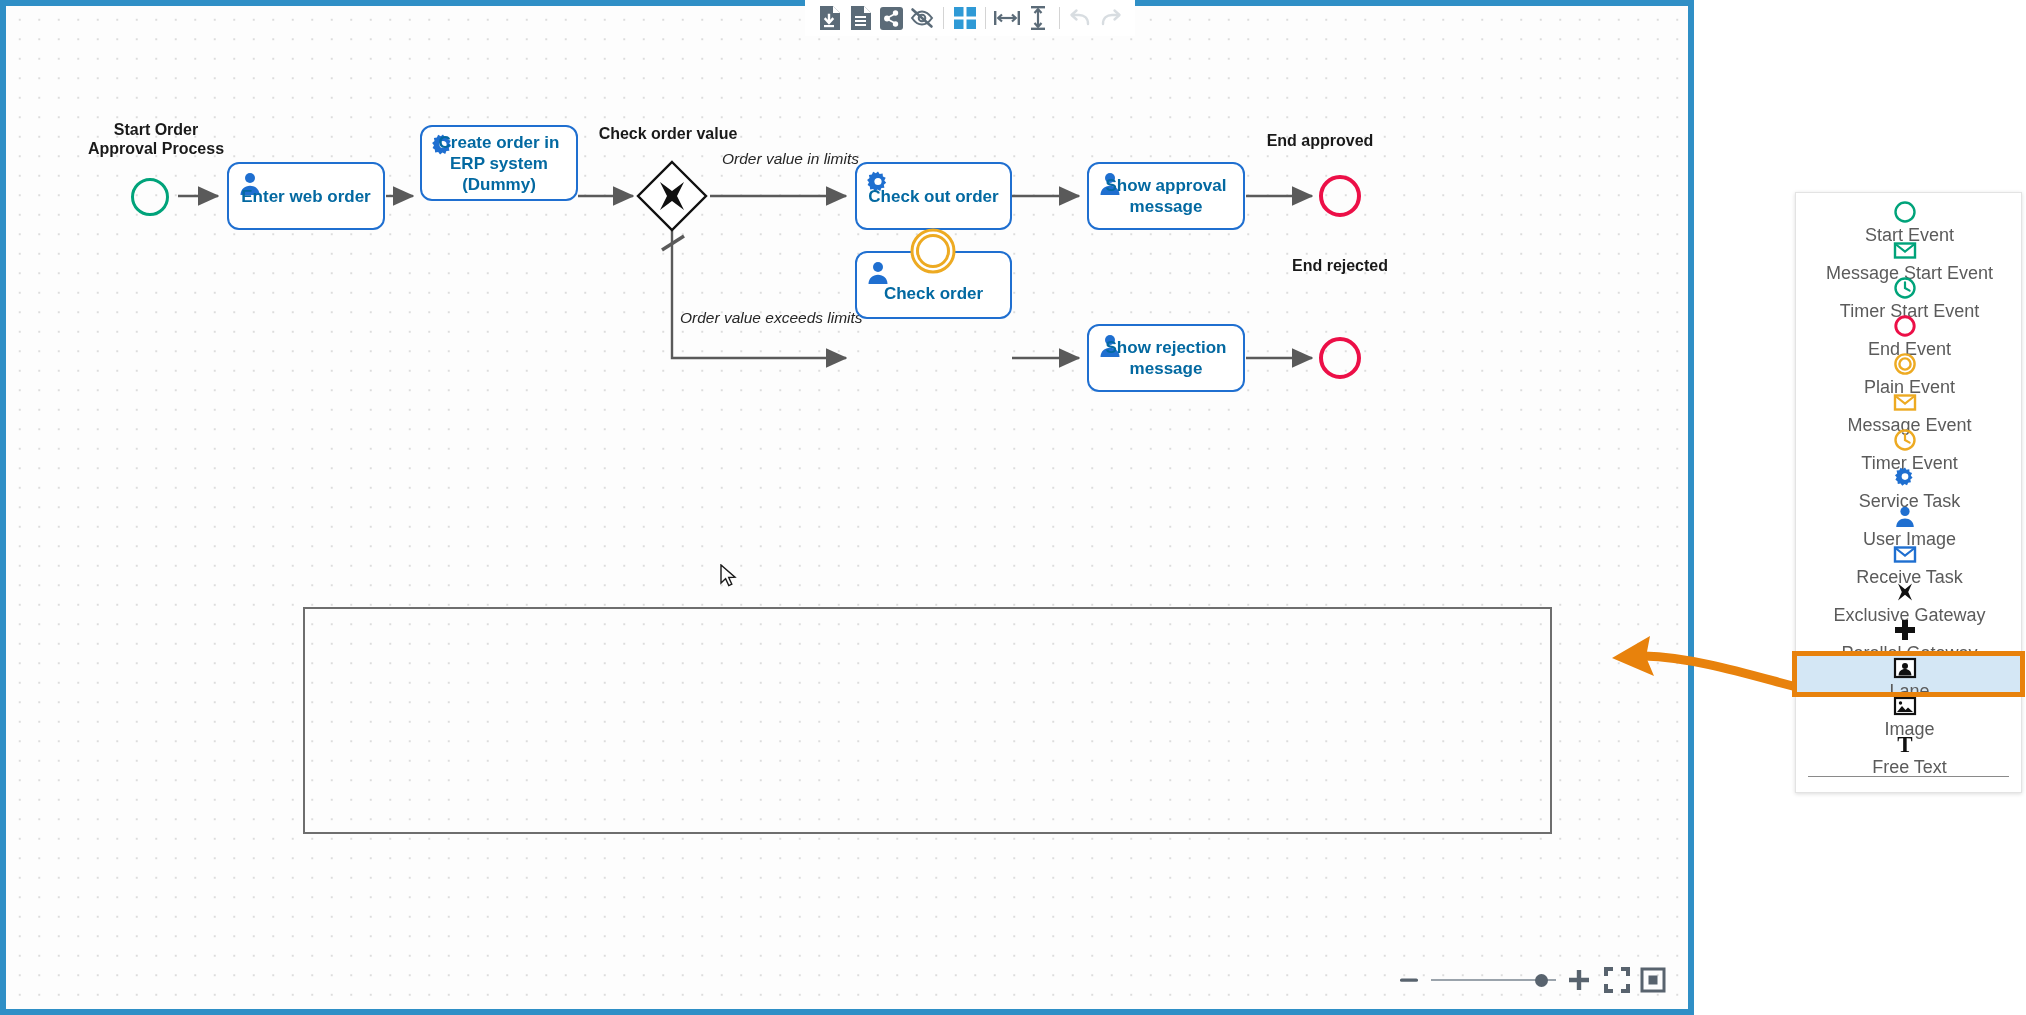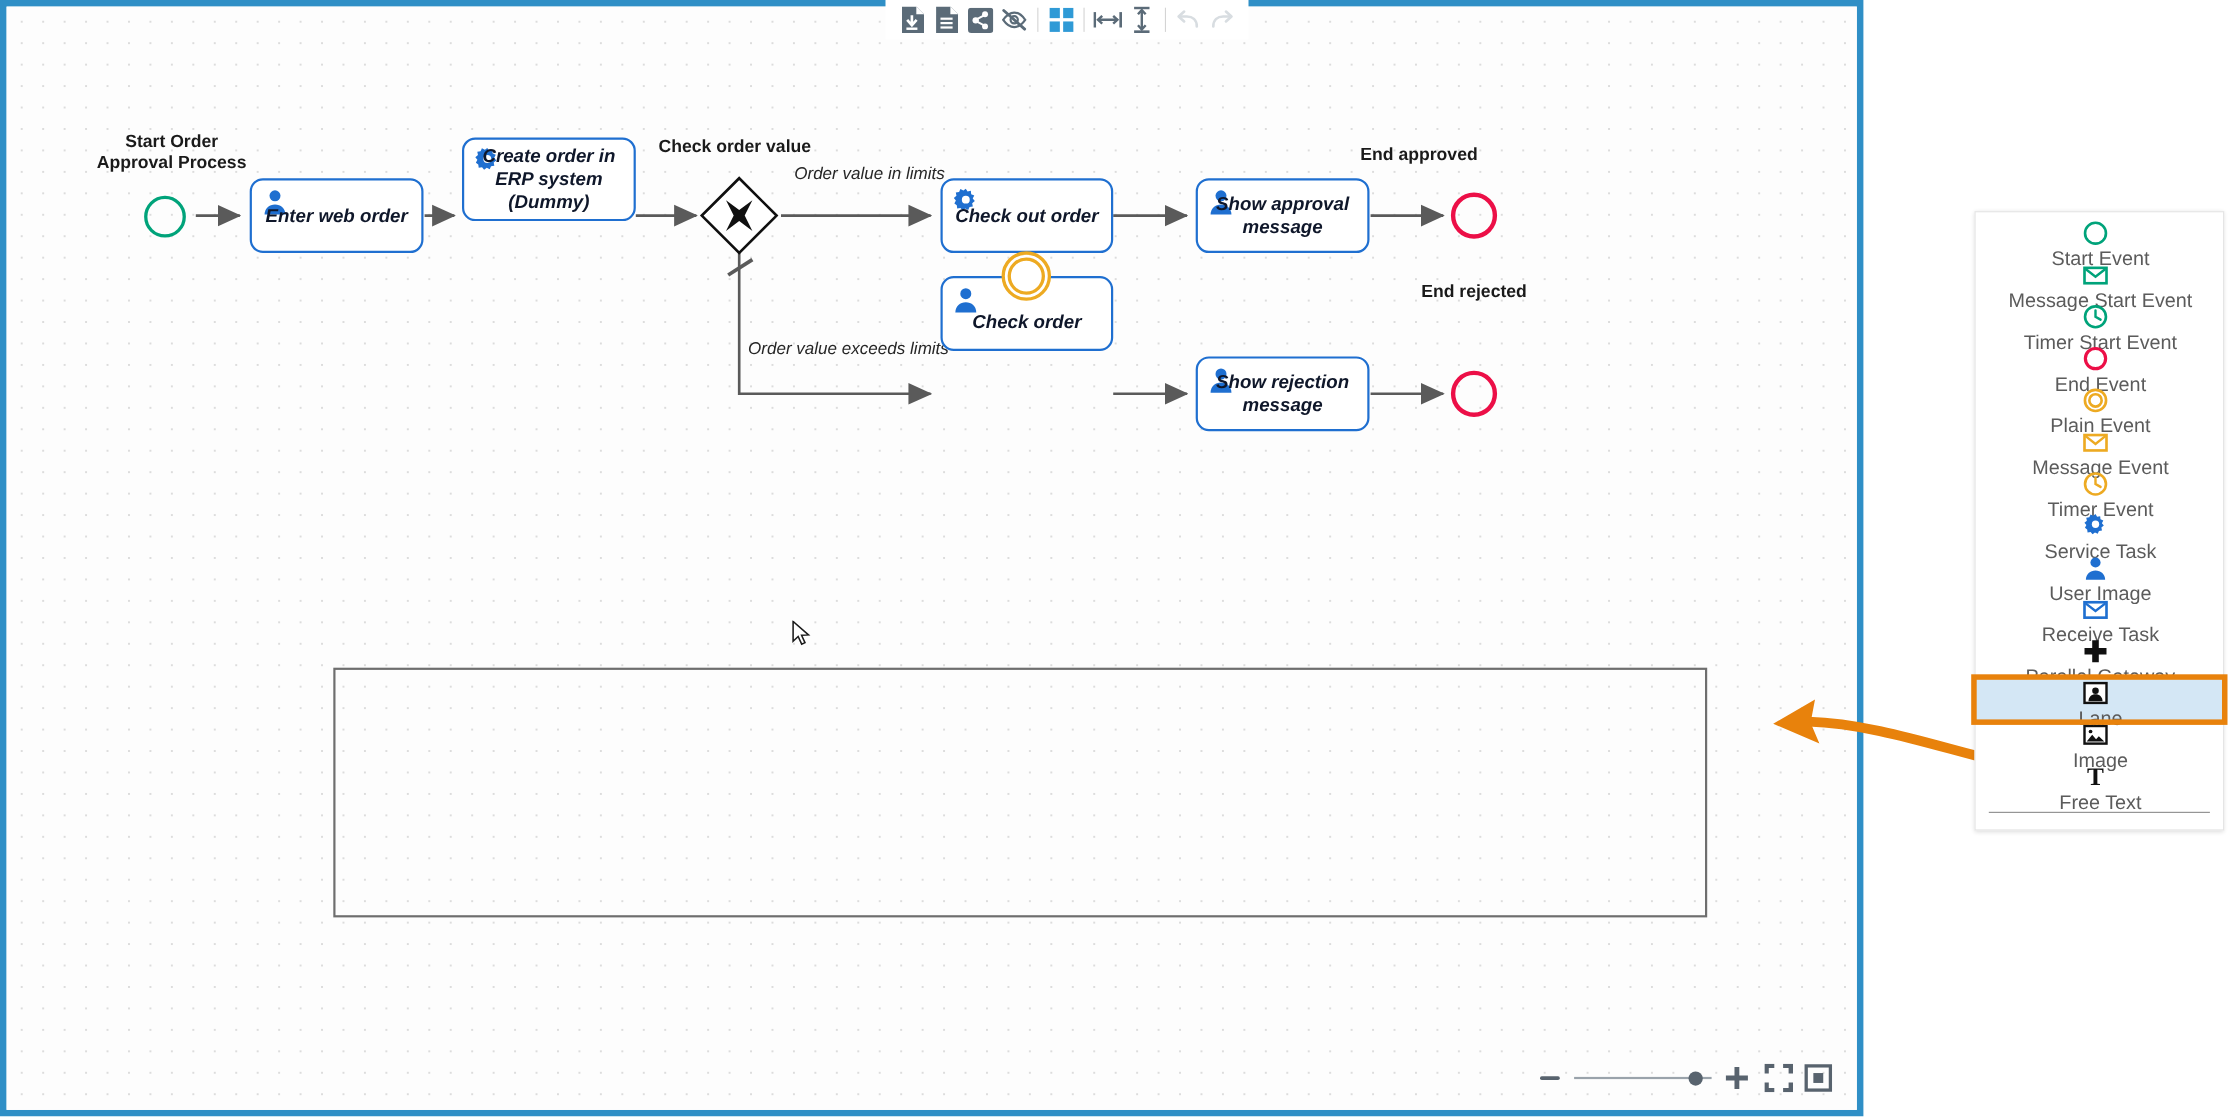--- a/index.html
+++ b/index.html
@@ -19,22 +19,22 @@
            background:#ffffff;display:flex;align-items:center;gap:0px;
            padding:0 8px;box-sizing:border-box;z-index:40;}
   .tb-btn{width:36px;height:32px;display:flex;align-items:center;justify-content:center;cursor:pointer;}
   .tb-sep{width:1px;height:22px;background:#d4d4d4;margin:0 5px;}
   .tb-btn svg{display:block;}
 
   
   .node{position:absolute;box-sizing:border-box;border:2.5px solid #1f6fd0;
         border-radius:12px;background:#ffffff;}
   .node .lbl{position:absolute;left:0;right:0;top:50%;transform:translateY(-50%);
-        text-align:center;font-size:17px;font-weight:bold;color:#0f172a;line-height:21px;
-        padding:0 8px;box-sizing:border-box;font-style:italic;}
+        text-align:center;font-size:17px;font-weight:bold;color:#0369a1;line-height:21px;
+        padding:0 8px;box-sizing:border-box;}
   .node .nicon{position:absolute;left:8px;top:6px;width:26px;height:26px;}
   .free-label{position:absolute;font-size:16px;font-weight:bold;color:#1a1a1a;
         line-height:19px;text-align:center;}
   .flow-label{position:absolute;font-size:15.5px;font-style:italic;color:#262626;white-space:nowrap;}
   .ev{position:absolute;border-radius:50%;box-sizing:border-box;background:transparent;}
 
   .lane-box{position:absolute;box-sizing:border-box;border:2px solid #6e6e6e;background:transparent;}
 
   
   #palette{position:absolute;left:1789px;top:186px;width:225px;
@@ -247,21 +247,21 @@
           <circle cx="13" cy="8" r="5" fill="#1f6fd0"></circle>
           <path d="M3.5 25c0-5.6 4.3-9.2 9.5-9.2S22.5 19.4 22.5 25z" fill="#1f6fd0"></path>
         </svg>
     </span>
     <span class="lbl">
       <span>Show rejection</span><br>
       <span>message</span>
     </span>
   </div>
 
-  <div class="free-label" style="left:1204px;top:125px;width:160px;"><span>End approved</span></div>
+  <div class="free-label" style="left:1234px;top:125px;width:160px;"><span>End approved</span></div>
   <div class="ev" style="left:1313px;top:169px;width:42px;height:42px;border:4.2px solid #ec0f47;z-index:8;"></div>
 
   <div class="free-label" style="left:1254px;top:250px;width:160px;"><span>End rejected</span></div>
   <div class="ev" style="left:1313px;top:331px;width:42px;height:42px;border:4.2px solid #ec0f47;z-index:8;"></div>
 
   <div class="lane-box" style="left:297px;top:601px;width:1249px;height:227px;z-index:6;"></div>
 
   <div id="cursor">
     <svg width="20" height="26" viewBox="0 0 20 26">
         <path d="M1 1 L1 19 L5.6 14.6 L8.8 21.6 L11.8 20.2 L8.7 13.5 L15 13.2 z" fill="#ffffff" stroke="#1a1a1a" stroke-width="1.4"></path>
@@ -366,20 +366,28 @@
     <div class="pitem">
       <span class="picon">
         <svg width="24" height="24" viewBox="0 0 24 24">
             <rect x="2" y="5.5" width="20" height="14" fill="none" stroke="#1f6fd0" stroke-width="2.4"></rect>
             <path d="M3 6.5l9 7 9-7" fill="none" stroke="#1f6fd0" stroke-width="2.2"></path>
           </svg>
       </span>
       <span class="ptext">Receive Task</span>
     </div>
 
+    <div class="pitem">
+      <span class="picon">
+        <svg width="24" height="24" viewBox="0 0 24 24">
+            <path d="M5 3.5 L12 9.2 L19 3.5 L15.2 12 L19 20.5 L12 14.8 L5 20.5 L8.8 12 z" fill="#101010"></path>
+          </svg>
+      </span>
+      <span class="ptext">Exclusive Gateway</span>
+    </div>
 
     <div class="pitem">
       <span class="picon">
         <svg width="24" height="24" viewBox="0 0 24 24">
             <path d="M9 2h6v7h7v6h-7v7H9v-7H2V9h7z" fill="#101010"></path>
           </svg>
       </span>
       <span class="ptext">Parallel Gateway</span>
     </div>
 

